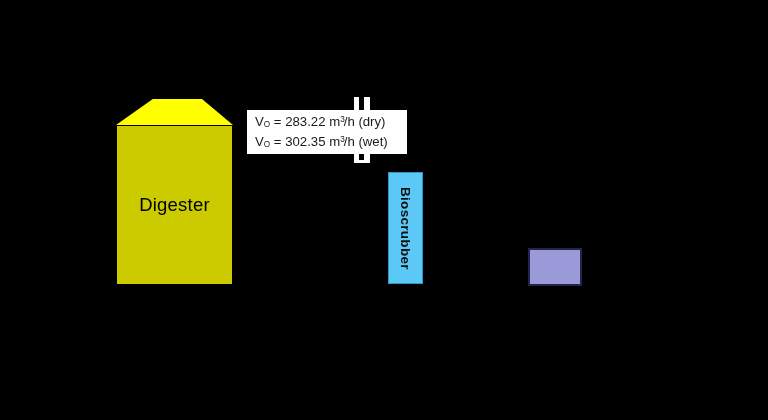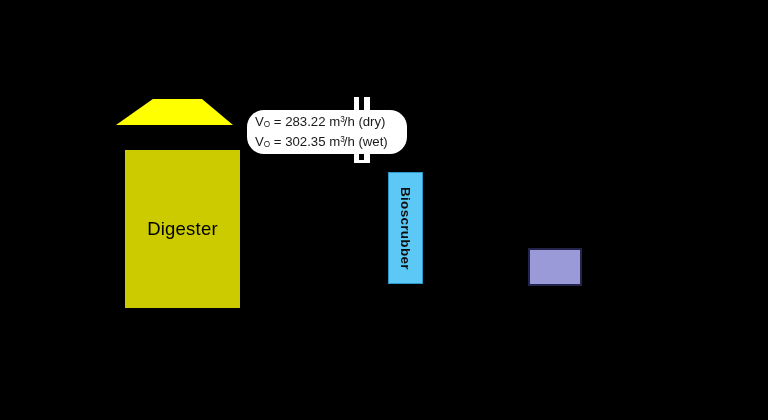--- a/index.html
+++ b/index.html
@@ -10,25 +10,24 @@
   }
   .abs{position:absolute;box-sizing:border-box;}
 
   
   #digester-roof{
     left:116px;top:99px;width:117px;height:26px;
     clip-path:polygon(31.5% 0, 73.5% 0, 100% 100%, 0 100%);
     z-index:1;
   }
   #digester-body{
-    left:124px;top:125px;width:117px;height:160px;
+    left:116px;top:125px;width:117px;height:160px;
     border:1px solid #000;
     display:flex;align-items:center;justify-content:center;
     z-index:1;
-    margin-top:24px;
   }
   #digester-label{
     font-size:18.5px;line-height:1;color:#000;letter-spacing:0.2px;
   }
 
   
   #pipe-stub-halo{left:354px;top:97px;width:16px;height:66px;background:#fff;z-index:2;}
   #pipe-stub-line{left:359px;top:96px;width:5px;height:64px;background:#000;z-index:3;}
 
   
@@ -67,21 +66,21 @@
 
   <div class="abs" id="digester-roof" style="background-color: rgb(255, 255, 0);"></div>
 
   <div class="abs" id="digester-body" style="background-color: rgb(203, 203, 0);">
     <span id="digester-label">Digester</span>
   </div>
 
   <div class="abs" id="pipe-stub-halo"></div>
   <div class="abs" id="pipe-stub-line"></div>
 
-  <div class="abs" id="flow-info-box" style="background-color: rgb(255, 255, 255); border-radius: 17px;">
+  <div class="abs" id="flow-info-box" style="background-color: rgb(255, 255, 255);">
     <div>
       <span>V</span><sub>O</sub><span> = 283.22 m</span><sup>3</sup><span>/h (dry)</span>
     </div>
     <div class="bold">
       <span>V</span><sub>O</sub><span> = 302.35 m</span><sup>3</sup><span>/h (wet)</span>
     </div>
   </div>
 
   <div class="abs" id="bioscrubber-box" style="background-color: rgb(91, 200, 245);">
     <span id="bioscrubber-label">Bioscrubber</span>

